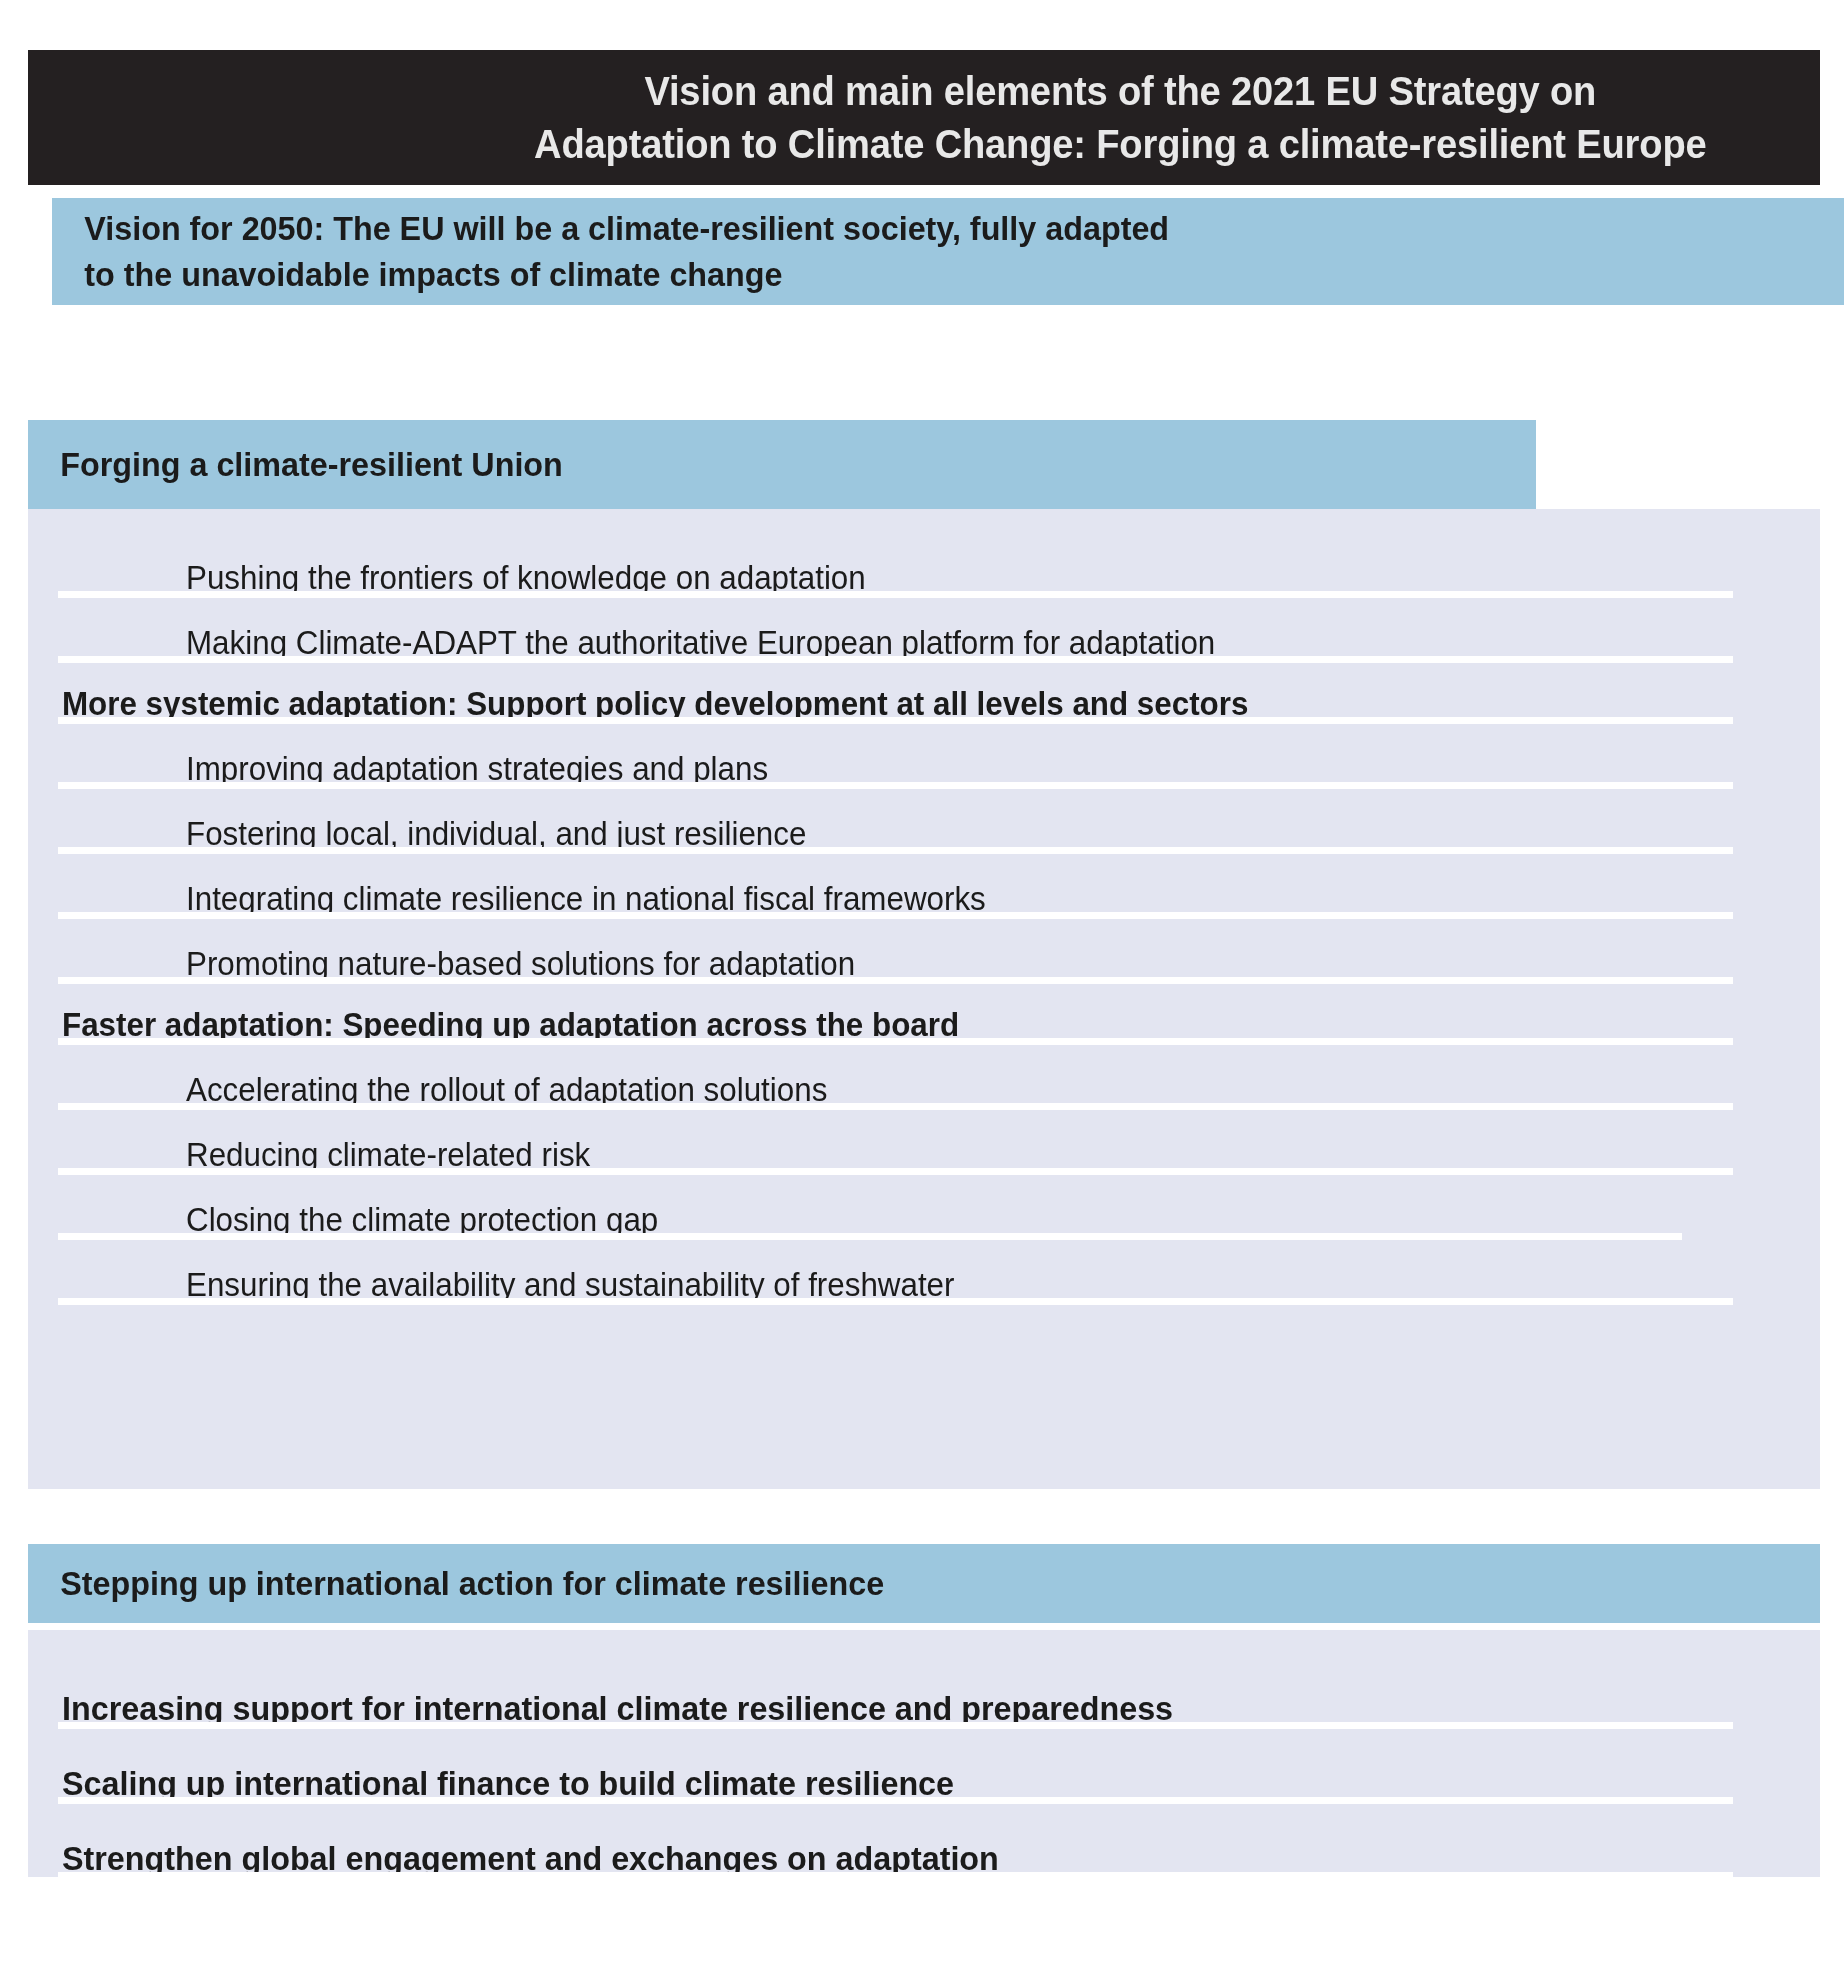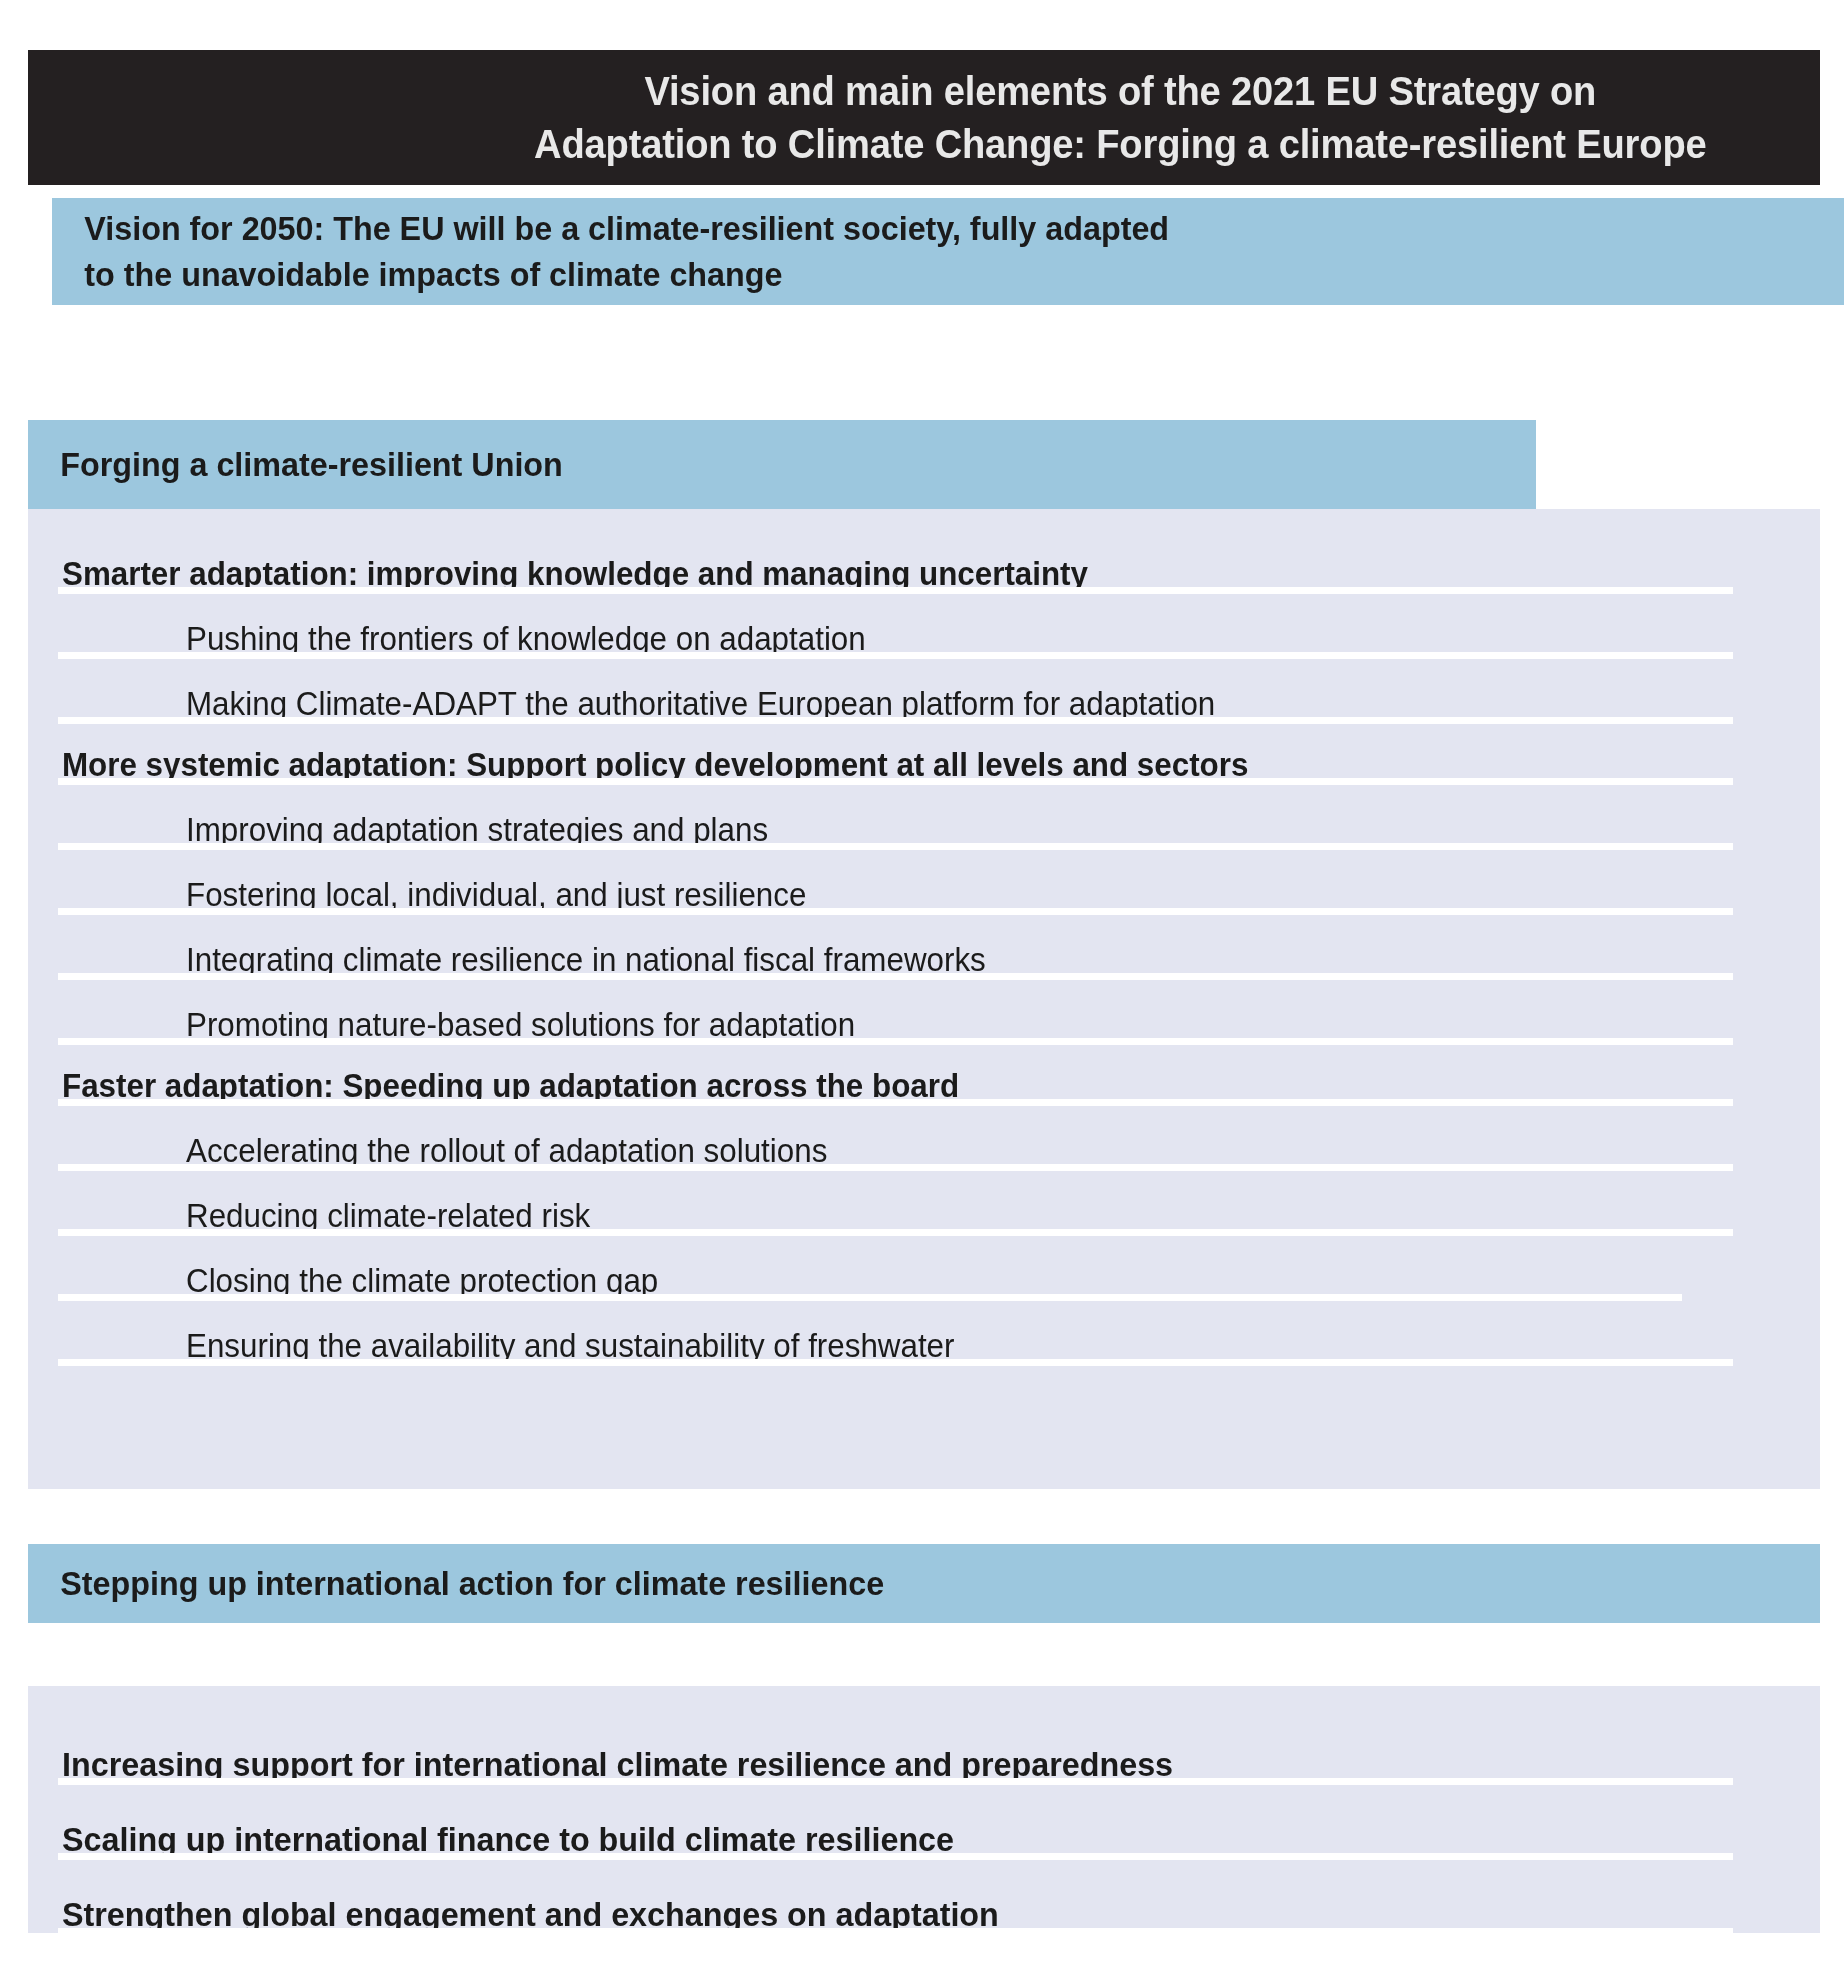--- a/index.html
+++ b/index.html
@@ -95,21 +95,21 @@
     left: 28px;
     width: 1792px;
     background: #e3e5f1;
     box-sizing: border-box;
   }
   #union-panel {
     top: 509px;
     height: 980px;
   }
   #intl-panel {
-    top: 1686px;
+    top: 1630px;
     height: 247px;
   }
 
   
   .row {
     position: relative;
     box-sizing: border-box;
     display: flex;
     align-items: flex-end;
   }
@@ -177,24 +177,20 @@
 to the unavoidable impacts of climate change</div>
   </div>
 
   <div class="blue-band" id="union-header">
     <div class="band-text">Forging a climate-resilient Union</div>
   </div>
 
   <div class="panel" id="union-panel">
     <div class="row-inner-pad-top"></div>
     <div id="union-rows">
-        <div class="row heading">
-          <span class="row-text">Smarter adaptation: improving knowledge and managing uncertainty</span>
-          <div class="sep"></div>
-        </div>
         <div class="row sub">
           <span class="row-text">Pushing the frontiers of knowledge on adaptation</span>
           <div class="sep"></div>
         </div>
         <div class="row sub">
           <span class="row-text">Making Climate-ADAPT the authoritative European platform for adaptation</span>
           <div class="sep"></div>
         </div>
         <div class="row heading">
           <span class="row-text">More systemic adaptation: Support policy development at all levels and sectors</span>

